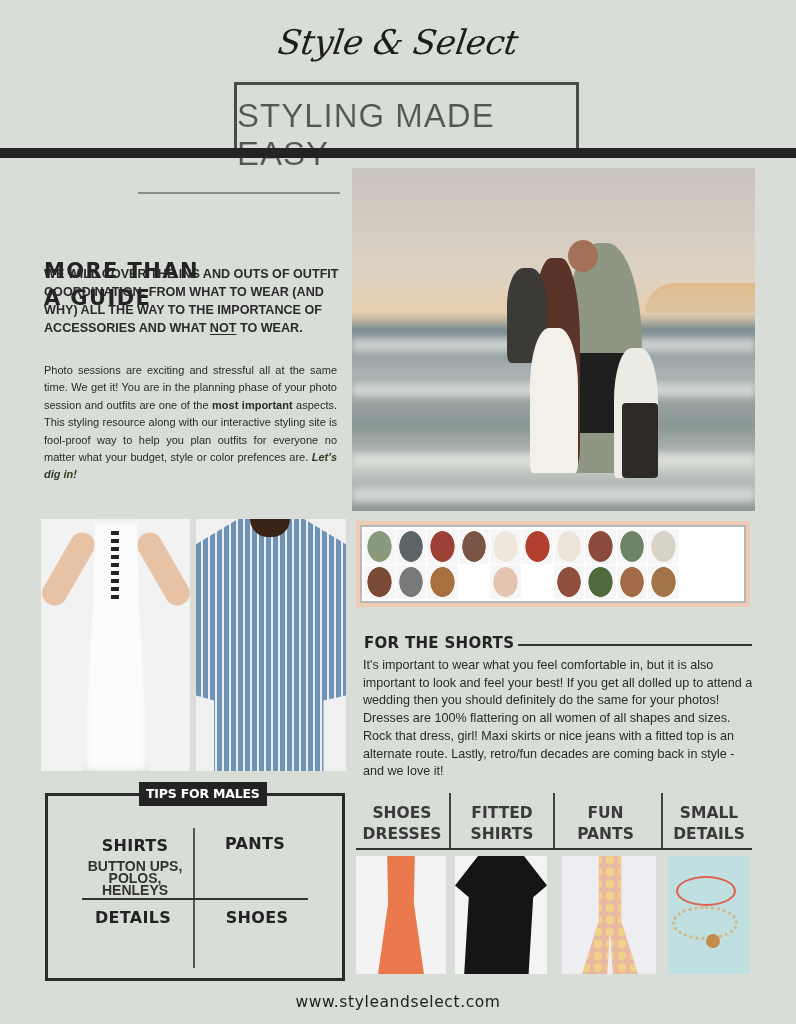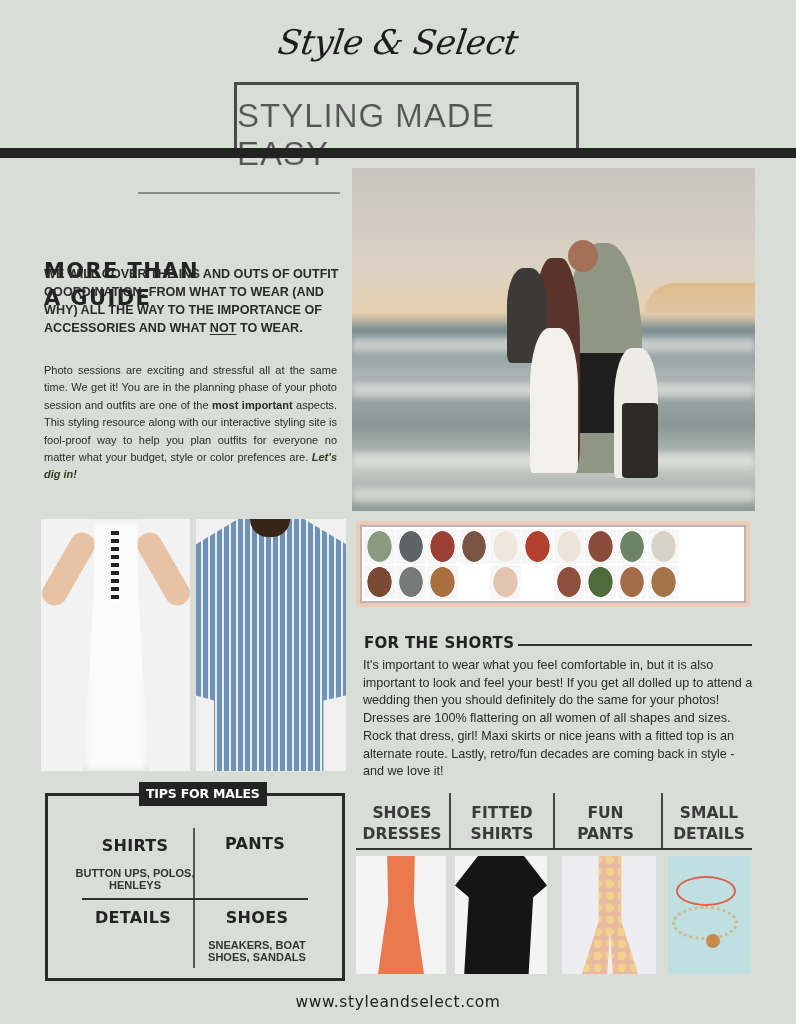--- a/index.html
+++ b/index.html
@@ -94,21 +94,21 @@
   .males-box { left: 45px; top: 793px; width: 300px; height: 188px; border: 3px solid #2a2a2a; }
   .males-label {
     left: 139px; top: 782px; height: 24px; padding: 0 7px;
     background: #232323; color: #fff; font-family: "DejaVu Sans", sans-serif; font-weight: bold;
     font-size: 12.5px; line-height: 24px; letter-spacing: -0.2px;
   }
   .males-vline { left: 193px; top: 828px; width: 2px; height: 140px; background: #555; }
   .males-hline { left: 82px; top: 898px; width: 226px; height: 2px; background: #333; }
   .mcat { text-align: center; width: 150px; }
   .mcat .h { font-family: "DejaVu Sans", sans-serif; font-weight: bold; font-size: 16px; color: #232323; letter-spacing: 0.3px; }
-  .mcat .d { font-family: "Liberation Sans", sans-serif; font-weight: bold; font-size: 11px; line-height: 12px; color: #333; margin-top: 12px; }
+  .mcat .d { font-family: "Liberation Sans", sans-serif; font-weight: bold; font-size: 14px; line-height: 12px; color: #333; margin-top: 5px; }
 
   
   .cat-head { top: 799px; height: 50px; display: flex; flex-direction: column; align-items: center; justify-content: center;
     font-family: "DejaVu Sans", sans-serif; font-weight: bold; font-size: 15.5px; line-height: 21px; color: #3a3a3a; text-align: center; }
   .cat-div { top: 793px; width: 1.5px; height: 56px; background: #444; }
   .cat-rule { left: 356px; top: 848px; width: 396px; height: 2px; background: #333; }
   .cat-img { top: 856px; height: 118px; overflow: hidden; }
 
   .footer-url {
     left: 0; width: 796px; top: 993px; text-align: center;
@@ -202,21 +202,20 @@
   <div class="d"><span>BUTTON UPS, POLOS,</span><br><span>HENLEYS</span></div>
 </div>
 <div class="abs mcat" style="left:180px;top:834px;">
   <div class="h">PANTS</div>
 </div>
 <div class="abs mcat" style="left:58px;top:908px;">
   <div class="h">DETAILS</div>
 </div>
 <div class="abs mcat" style="left:182px;top:908px;text-align:center;">
   <div class="h">SHOES</div>
-  <div class="d"><span>SNEAKERS, BOAT</span><br><span>SHOES, SANDALS</span></div>
 </div>
 
 <div class="abs cat-head" style="left:356px;width:92px;">
   <span>SHOES</span>
     <span>DRESSES</span>
 </div>
 <div class="abs cat-div" style="left:449px;"></div>
 <div class="abs cat-head" style="left:451px;width:102px;">
   <span>FITTED</span>
     <span>SHIRTS</span>

